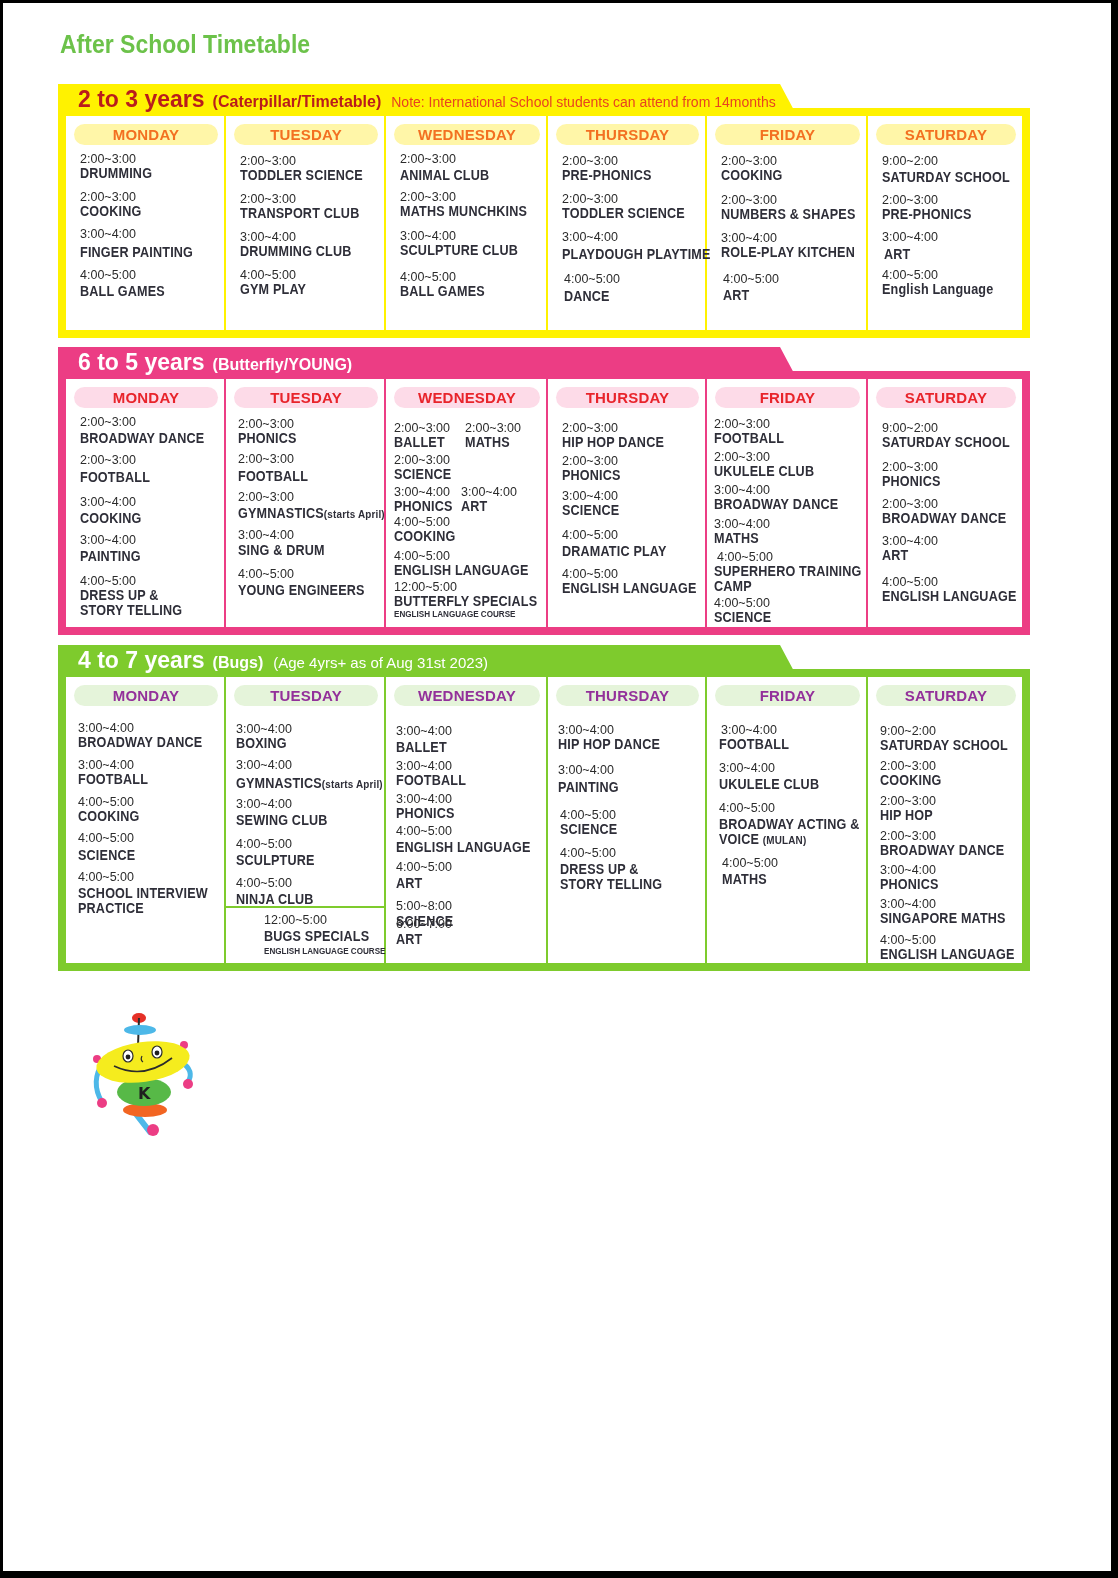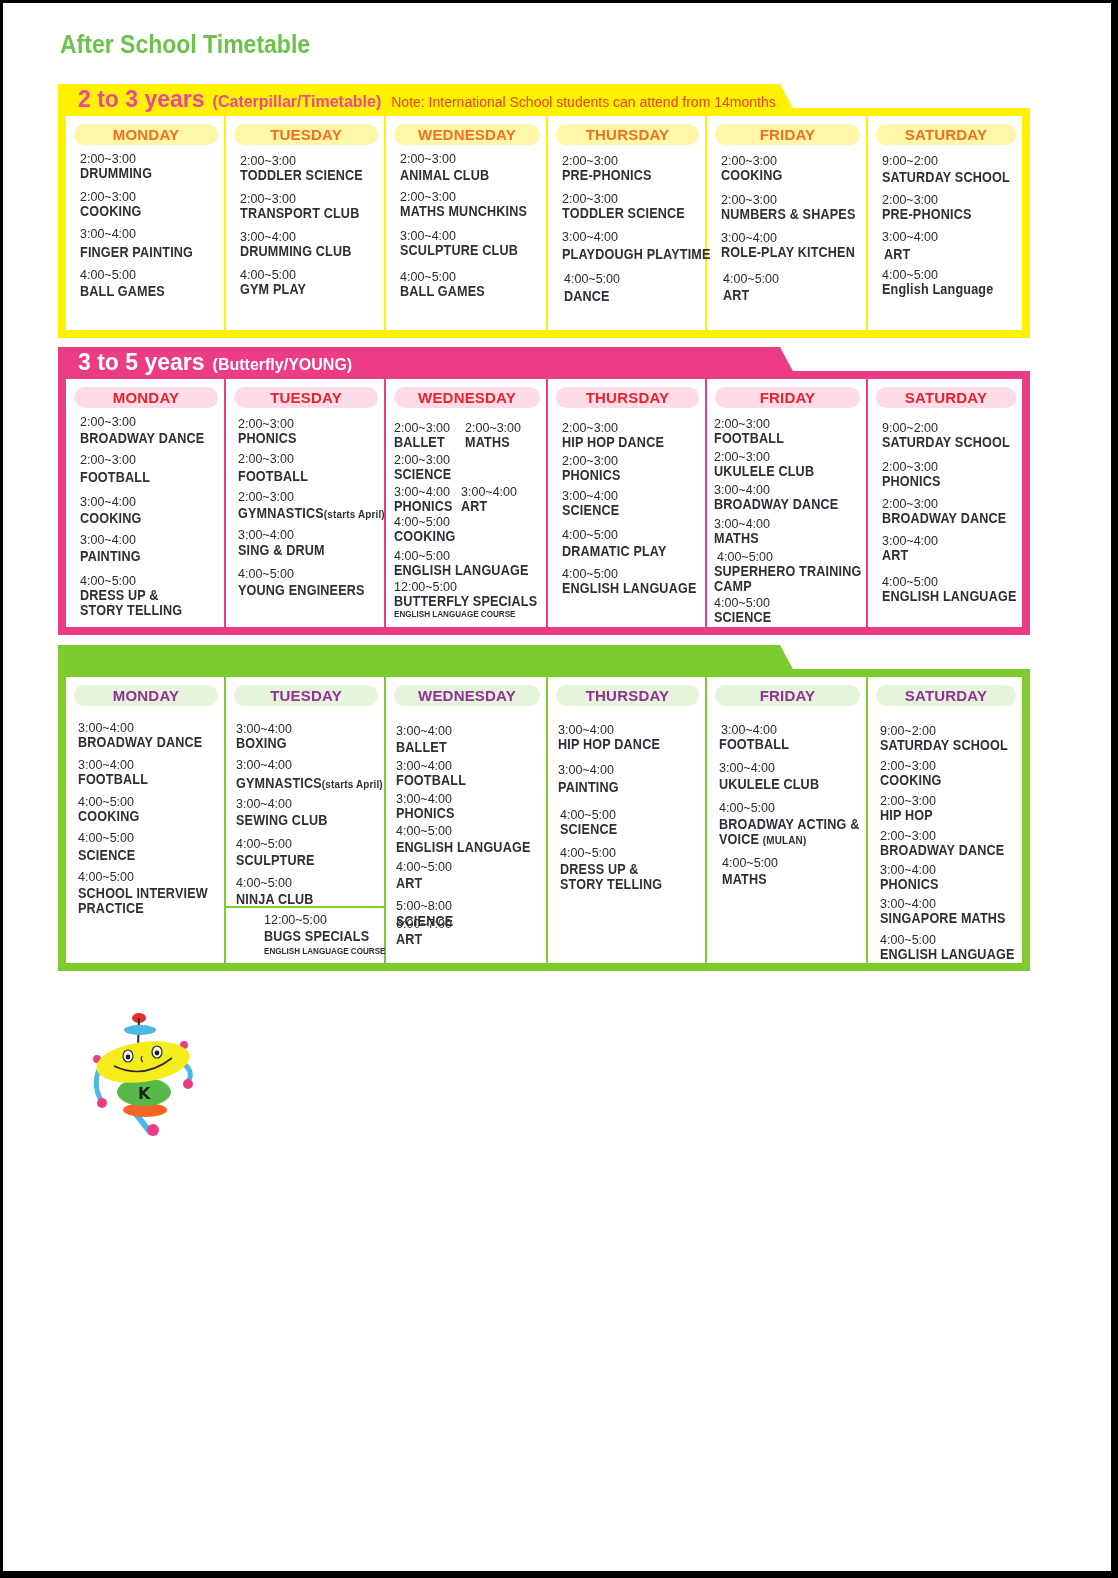--- a/index.html
+++ b/index.html
@@ -60,21 +60,21 @@
   .act .small { font-size: 11px; }
   .sub {
     font-weight: bold; font-size: 9px; color: #2e2e38; line-height: 11px; display: block;
     transform: scaleX(0.9); transform-origin: left center;
   }
 
   
   .s1 .frame { border-color: #fff200; }
   .s1 .col { border-right-color: #fff200; }
   .s1 .pill { background: #fff6a8; color: #f37021; }
-  .s1 .age, .s1 .group, .s1 .note { color: #ec4899; }
+  .s1 .age, .s1 .group, .s1 .note { color: #b91c1c; }
   .s1 .note { color: #e8431f; }
 
   .s2 .frame { border-color: #ec3d84; }
   .s2 .col { border-right-color: #ec3d84; }
   .s2 .pill { background: #fddbe8; color: #e8242b; }
   .s2 .age, .s2 .group { color: #ffffff; }
 
   .s3 .frame { border-color: #7ecb2d; }
   .s3 .col { border-right-color: #7ecb2d; }
   .s3 .pill { background: #e5f4da; color: #93309a; }
@@ -418,21 +418,21 @@
             </div>
           <div class="entry" style="top:160px">
               <span class="time">4:00~5:00</span>
               <span class="act">ENGLISH LANGUAGE</span>
             </div>
         </div>
       </div>
     </div>
   </div>
   <div class="heading">
-    <span class="age">3 to 5 years</span>
+    <span class="age">6 to 5 years</span>
     <span class="group">(Butterfly/YOUNG)</span>
   </div>
 </div>
 
 <div class="section s3" style="top:645px; height:326px;">
   <div class="tab">
     <svg width="740" height="30" viewBox="0 0 740 30">
         <polygon points="0,0 722,0 738,30 0,30" fill="#7ecb2d"></polygon>
       </svg>
   </div>
@@ -606,20 +606,25 @@
               <span class="time">3:00~4:00</span>
               <span class="act">SINGAPORE MATHS</span>
             </div>
           <div class="entry" style="top:220px">
               <span class="time">4:00~5:00</span>
               <span class="act">ENGLISH LANGUAGE</span>
             </div>
         </div>
       </div>
     </div>
+  </div>
+  <div class="heading">
+    <span class="age">4 to 7 years</span>
+    <span class="group">(Bugs)</span>
+    <span class="note">(Age 4yrs+ as of Aug 31st 2023)</span>
   </div>
 </div>
 
 <div class="mascot">
   <svg width="112" height="132" viewBox="0 0 112 132">
 
     <g stroke="#ffffff" stroke-width="8" stroke-linejoin="round" fill="#ffffff" opacity="1">
       <ellipse cx="56" cy="58" rx="50" ry="22"></ellipse>
       <ellipse cx="58" cy="88" rx="28" ry="16"></ellipse>
     </g>

